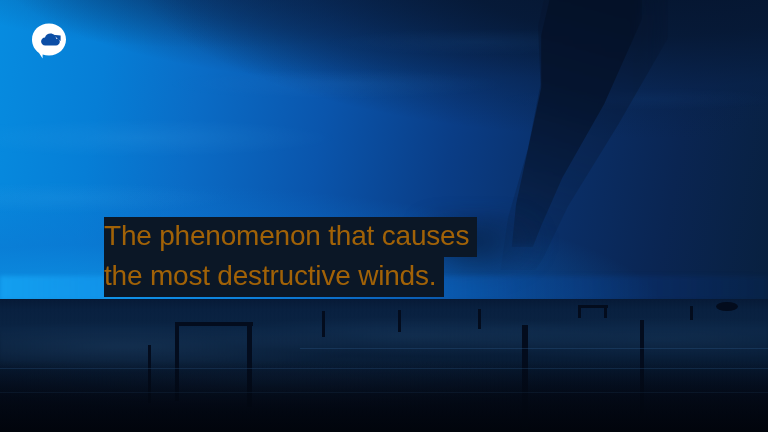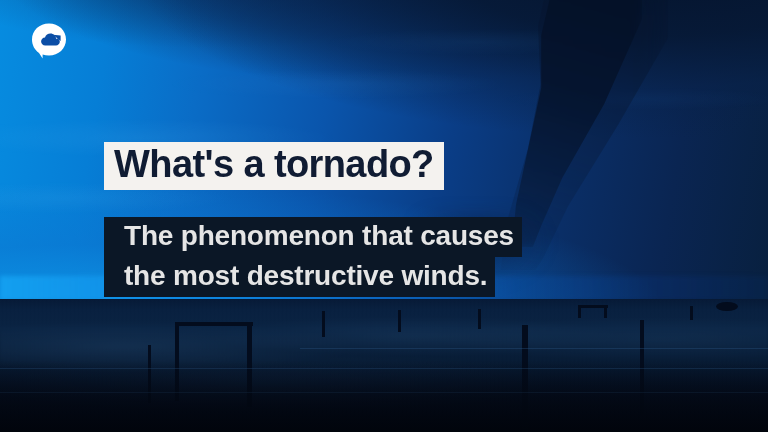--- a/index.html
+++ b/index.html
@@ -126,25 +126,25 @@
   .title-box .t {
     font-size:38px; font-weight:700; color:#101c33;
     letter-spacing:-0.6px; white-space:nowrap;
     display:block;
   }
 
   .sub-wrap { position:absolute; left:104px; top:217px; }
   .sub-line {
     display:table;
     background:#0b1726;
-    color:#e5e5e5;
-    font-size:28px; font-weight:700;
+    color:#a16207;
+    font-size:28px; font-weight:400;
     letter-spacing:-0.2px;
     line-height:1;
-    padding:5px 8px 7px 20px;
+    padding:5px 8px 7px 0;
     white-space:nowrap;
   }
   .sub-line + .sub-line { margin-top:0; }
 </style>
 </head>
 <body>
 
 <div id="stage">
 
   <div class="sky"></div>
@@ -183,22 +183,19 @@
       <path d="M19 1.6 C28.6 1.6 36 8.5 36 17.6 C36 26.7 28.6 33.6 19 33.6
                C16.7 33.6 14.5 33.2 12.6 32.5 L12.6 36.4 L9.0 31.0
                C4.6 28.0 2 23.1 2 17.6 C2 8.5 9.4 1.6 19 1.6 Z" fill="#ffffff"></path>
       <path d="M26.2 17.2 C26.2 14.1 23.6 11.6 20.4 11.6 C17.9 11.6 15.7 13.2 15.0 15.4
                C12.8 15.5 11.1 17.2 11.1 19.4 C11.1 21.6 12.9 23.4 15.2 23.4
                L26.0 23.4 C28.1 23.4 29.8 21.7 29.8 19.7 C29.8 18.0 28.6 16.6 27.0 16.2 Z" fill="#0b4ea6"></path>
       <path d="M23.0 12.8 L30.6 19.0 L30.6 13.4 Z" fill="#0b4ea6"></path>
     </svg>
   </div>
 
-  <div class="title-box">
-    <span class="t">What's a tornado?</span>
-  </div>
 
   <div class="sub-wrap">
     <div class="sub-line">The phenomenon that causes</div>
     <div class="sub-line">the most destructive winds.</div>
   </div>
 
 </div>
 
 </body></html>

